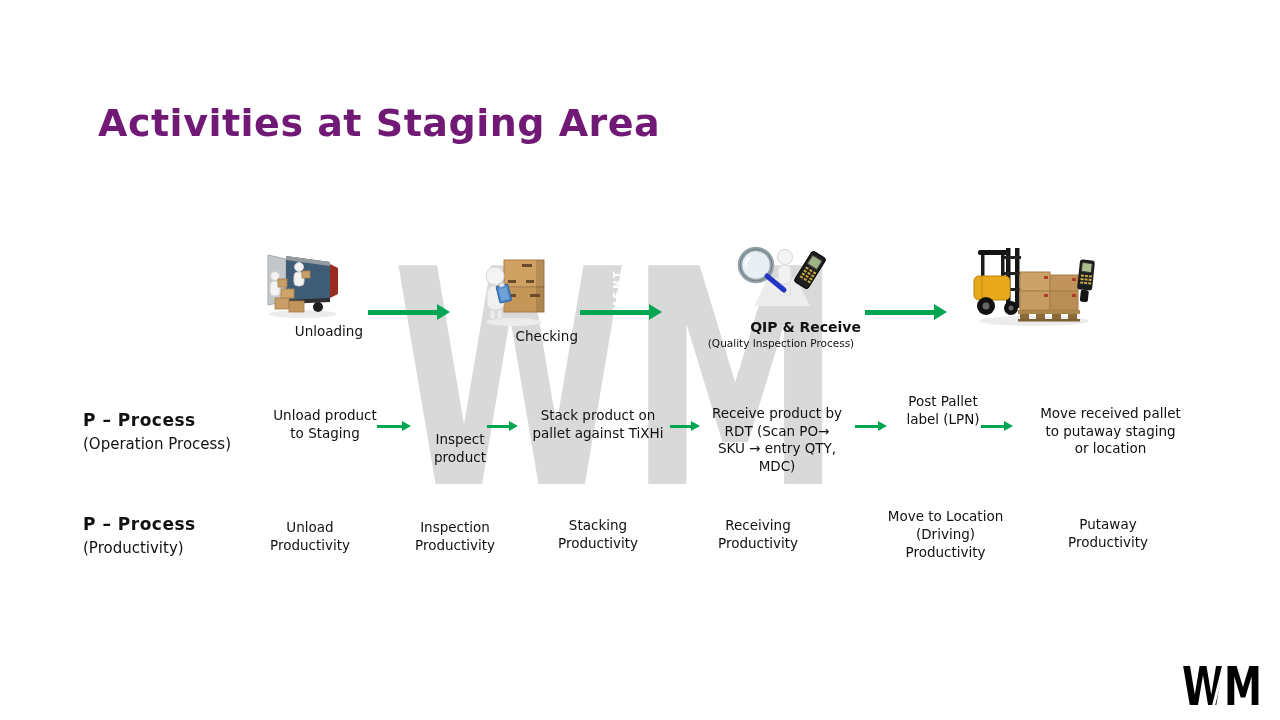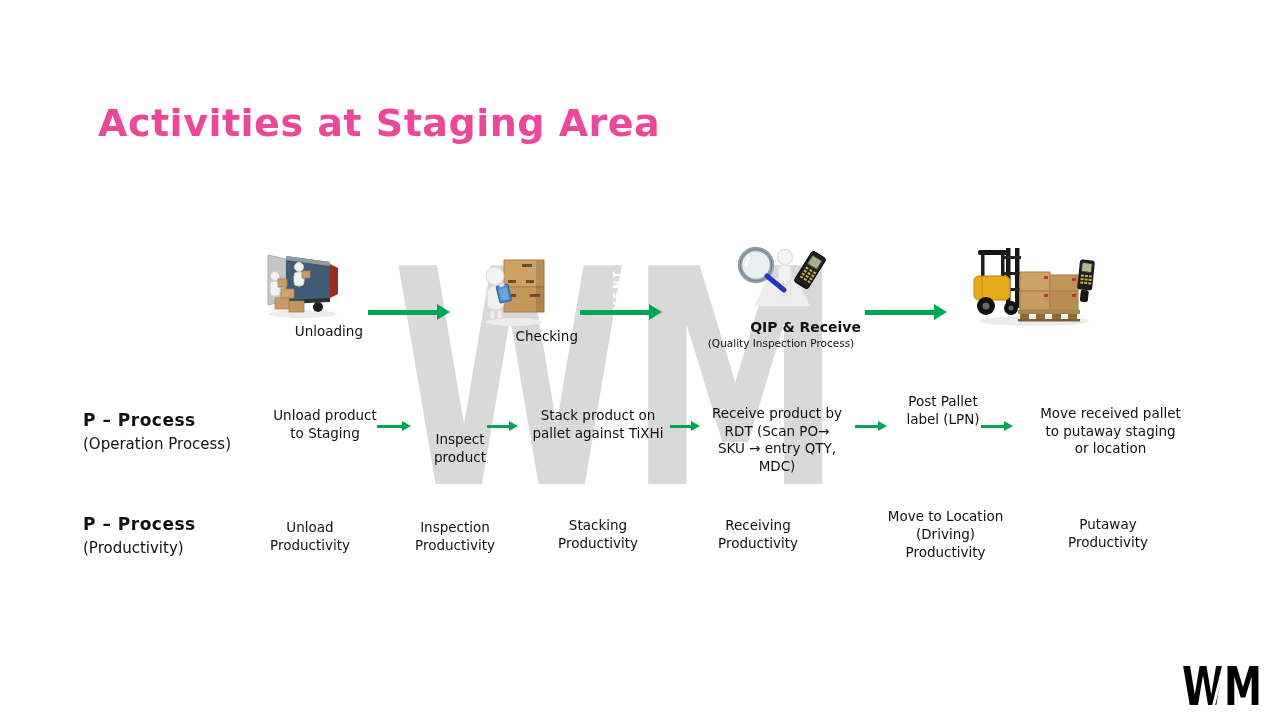--- a/index.html
+++ b/index.html
@@ -1,18 +1,18 @@
 <!DOCTYPE html>
 <html><head>
 <meta charset="utf-8">
 <style>
   html,body{margin:0;padding:0;background:#fff;}
   .slide{position:relative;width:1280px;height:720px;background:#ffffff;overflow:hidden;
          font-family:"DejaVu Sans","Liberation Sans",sans-serif;color:#111;}
-  .title{position:absolute;left:98px;top:76px;font-size:38px;font-weight:600;color:#ec4899;letter-spacing:0.5px;}
+  .title{position:absolute;left:98px;top:76px;font-size:38px;font-weight:600;color:#701a75;letter-spacing:0.5px;}
   
   .watermark{position:absolute;left:392px;top:246px;width:450px;height:246px;z-index:0;}
   .wm-caption{position:absolute;left:617px;top:372px;transform:translate(-50%,-50%) rotate(-90deg);
               color:#ffffff;font-size:10px;font-weight:bold;letter-spacing:2.5px;white-space:nowrap;z-index:1;}
   
   .arrow{position:absolute;display:flex;align-items:center;z-index:2;}
   .arrow .shaft{flex:1;height:5px;background:#00A651;}
   .arrow .head{width:0;height:0;border-top:8px solid transparent;border-bottom:8px solid transparent;border-left:13px solid #00A651;}
   .arrow.small{height:12px;}
   .arrow.small .shaft{height:3px;}

